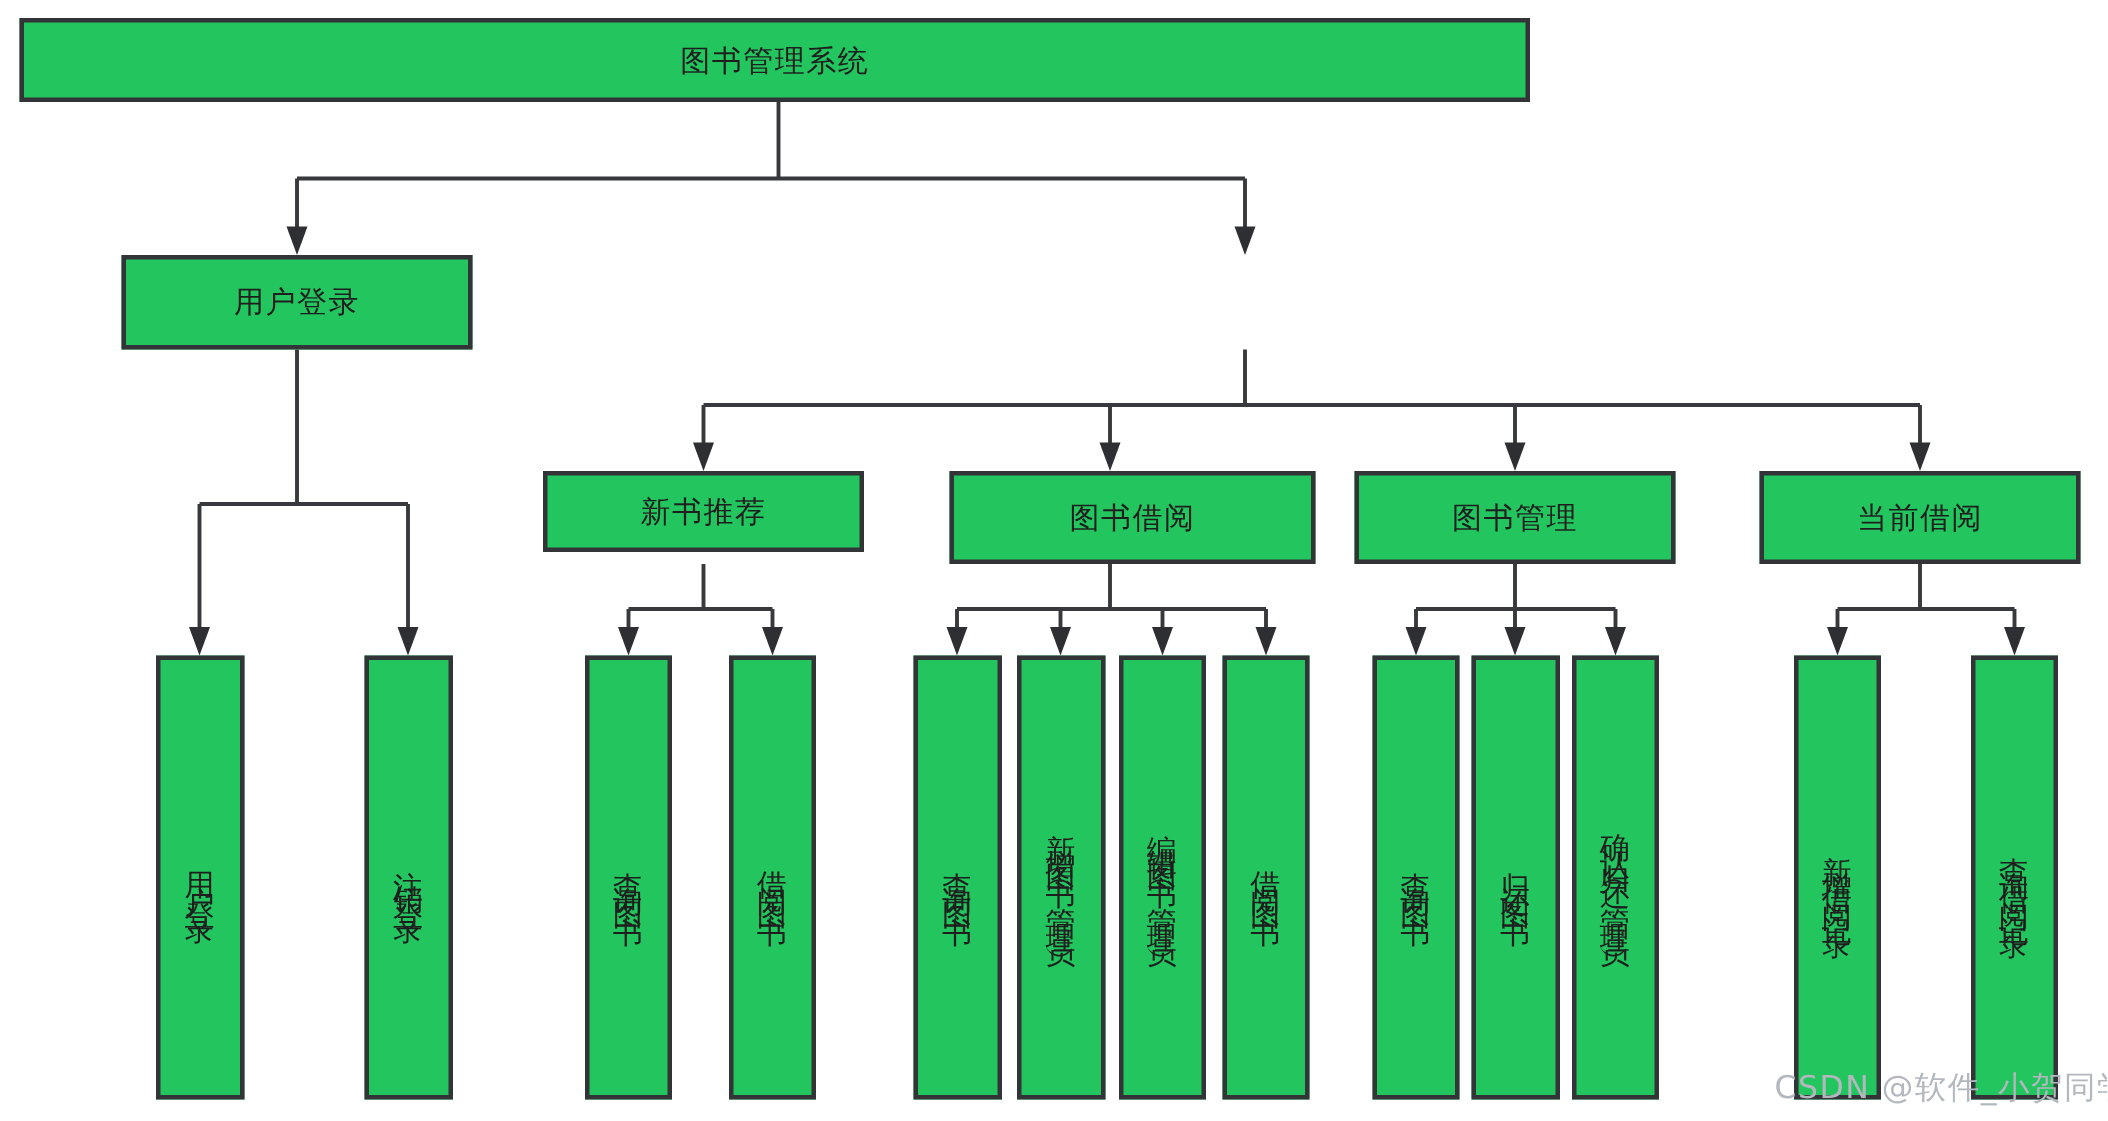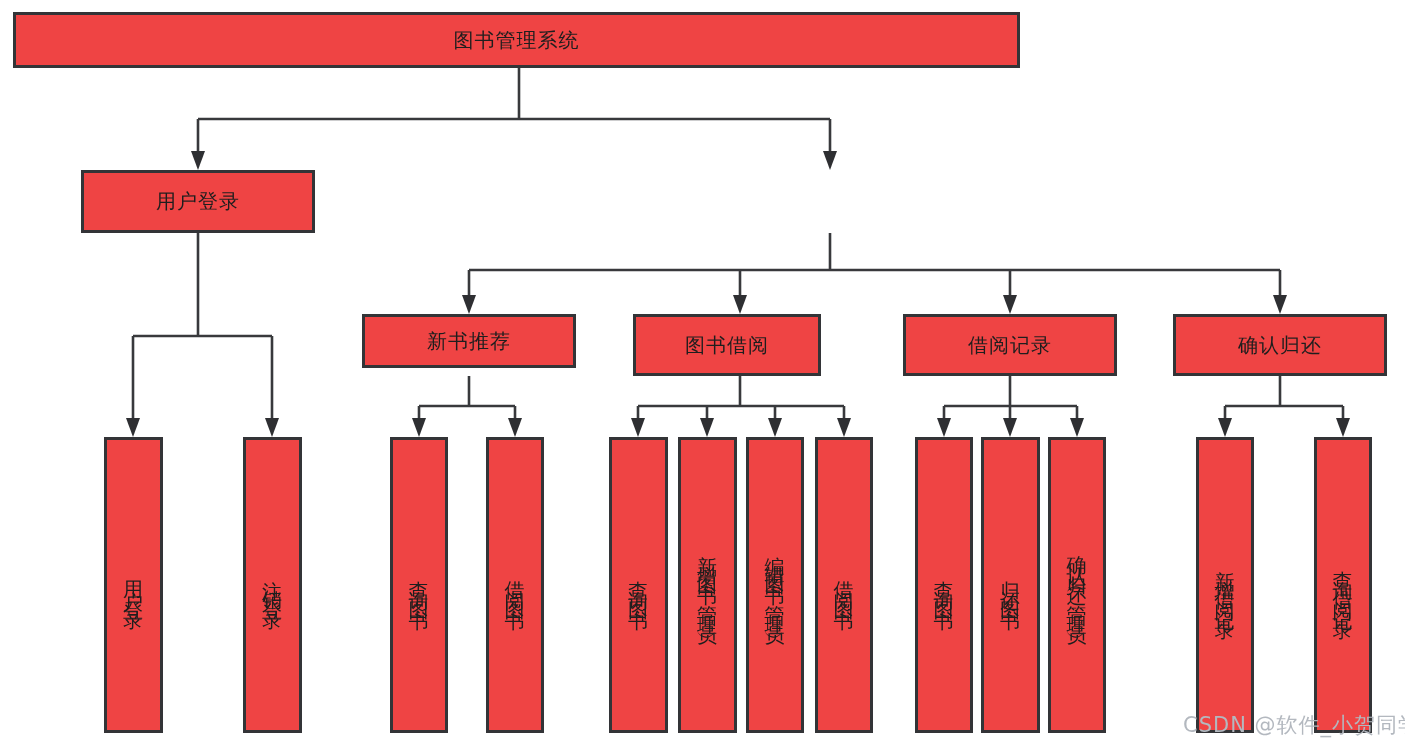--- a/index.html
+++ b/index.html
@@ -2,21 +2,21 @@
 <html><head>
 <meta charset="utf-8">
 <style>
   html,body{margin:0;padding:0;background:#ffffff;}
   #canvas{
     position:relative;width:1405px;height:747px;background:#ffffff;
     font-family:"DejaVu Sans","Liberation Sans",sans-serif;overflow:hidden;
   }
   #wires{position:absolute;left:0;top:0;width:1405px;height:747px;z-index:1;}
   .node{
-    position:absolute;box-sizing:border-box;border:3px solid #333437;background:#ef4444;
+    position:absolute;box-sizing:border-box;border:3px solid #333437;background:#22c55e;
     display:flex;align-items:center;justify-content:center;
     color:#1e1e1e;font-size:20px;letter-spacing:1px;z-index:2;text-align:left;
   }
   .v{
     writing-mode:vertical-rl;text-orientation:mixed;
     letter-spacing:10px;line-height:1;font-size:20px;
   }
   .watermark{
     position:absolute;left:1183px;top:711px;z-index:6;
     color:#b3b8bf;font-size:21px;letter-spacing:1px;white-space:nowrap;
@@ -98,23 +98,23 @@
       <polygon points="1218,418 1232,418 1225,437"></polygon>
       <polygon points="1336,418 1350,418 1343,437"></polygon>
     </g>
   </svg>
 
   <div class="node" style="left:13px;top:12px;width:1007px;height:56px">图书管理系统</div>
 
   <div class="node" style="left:81px;top:170px;width:234px;height:63px">用户登录</div>
 
   <div class="node" style="left:362px;top:314px;width:214px;height:54px">新书推荐</div>
-  <div class="node" style="left:633px;top:314px;width:188px;height:62px">图书借阅</div>
-  <div class="node" style="left:903px;top:314px;width:214px;height:62px">借阅记录</div>
-  <div class="node" style="left:1173px;top:314px;width:214px;height:62px">确认归还</div>
+  <div class="node" style="left:633px;top:314px;width:244px;height:62px">图书借阅</div>
+  <div class="node" style="left:903px;top:314px;width:214px;height:62px">图书管理</div>
+  <div class="node" style="left:1173px;top:314px;width:214px;height:62px">当前借阅</div>
 
   <div class="node v" style="left:104px;top:437px;width:59px;height:296px">用户登录</div>
   <div class="node v" style="left:243px;top:437px;width:59px;height:296px">注销登录</div>
 
   <div class="node v" style="left:390px;top:437px;width:58px;height:296px">查询图书</div>
   <div class="node v" style="left:486px;top:437px;width:58px;height:296px">借阅图书</div>
 
   <div class="node v" style="left:609px;top:437px;width:59px;height:296px">查询图书</div>
   <div class="node v" style="left:678px;top:437px;width:59px;height:296px">新增图书（管理员）</div>
   <div class="node v" style="left:746px;top:437px;width:58px;height:296px">编辑图书（管理员）</div>

